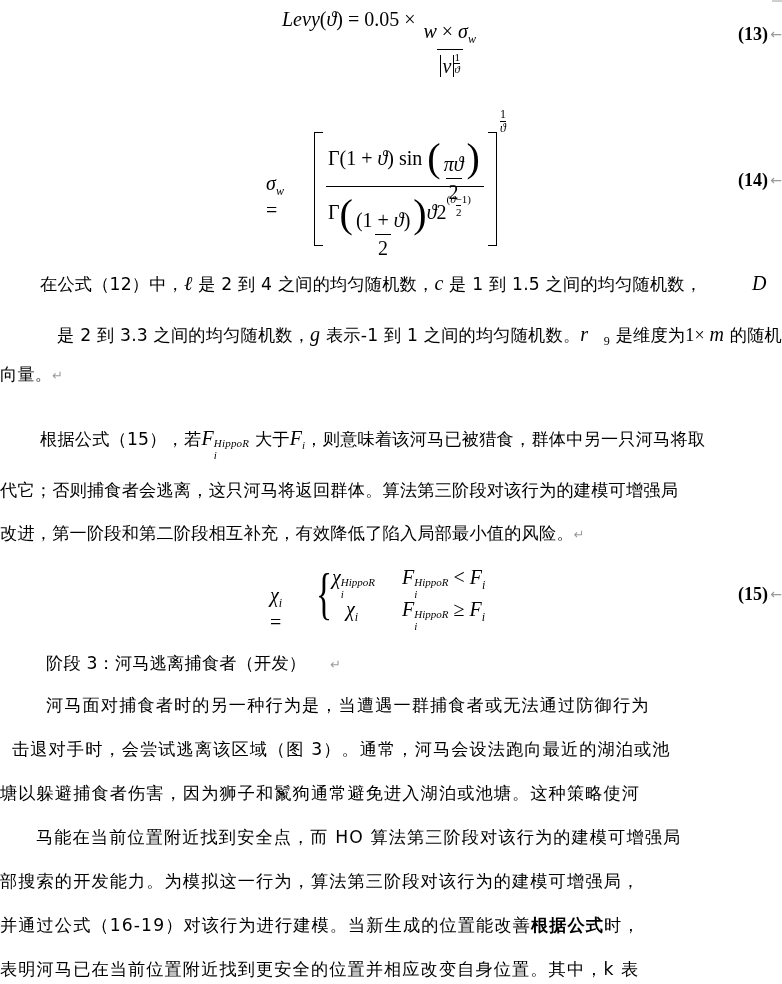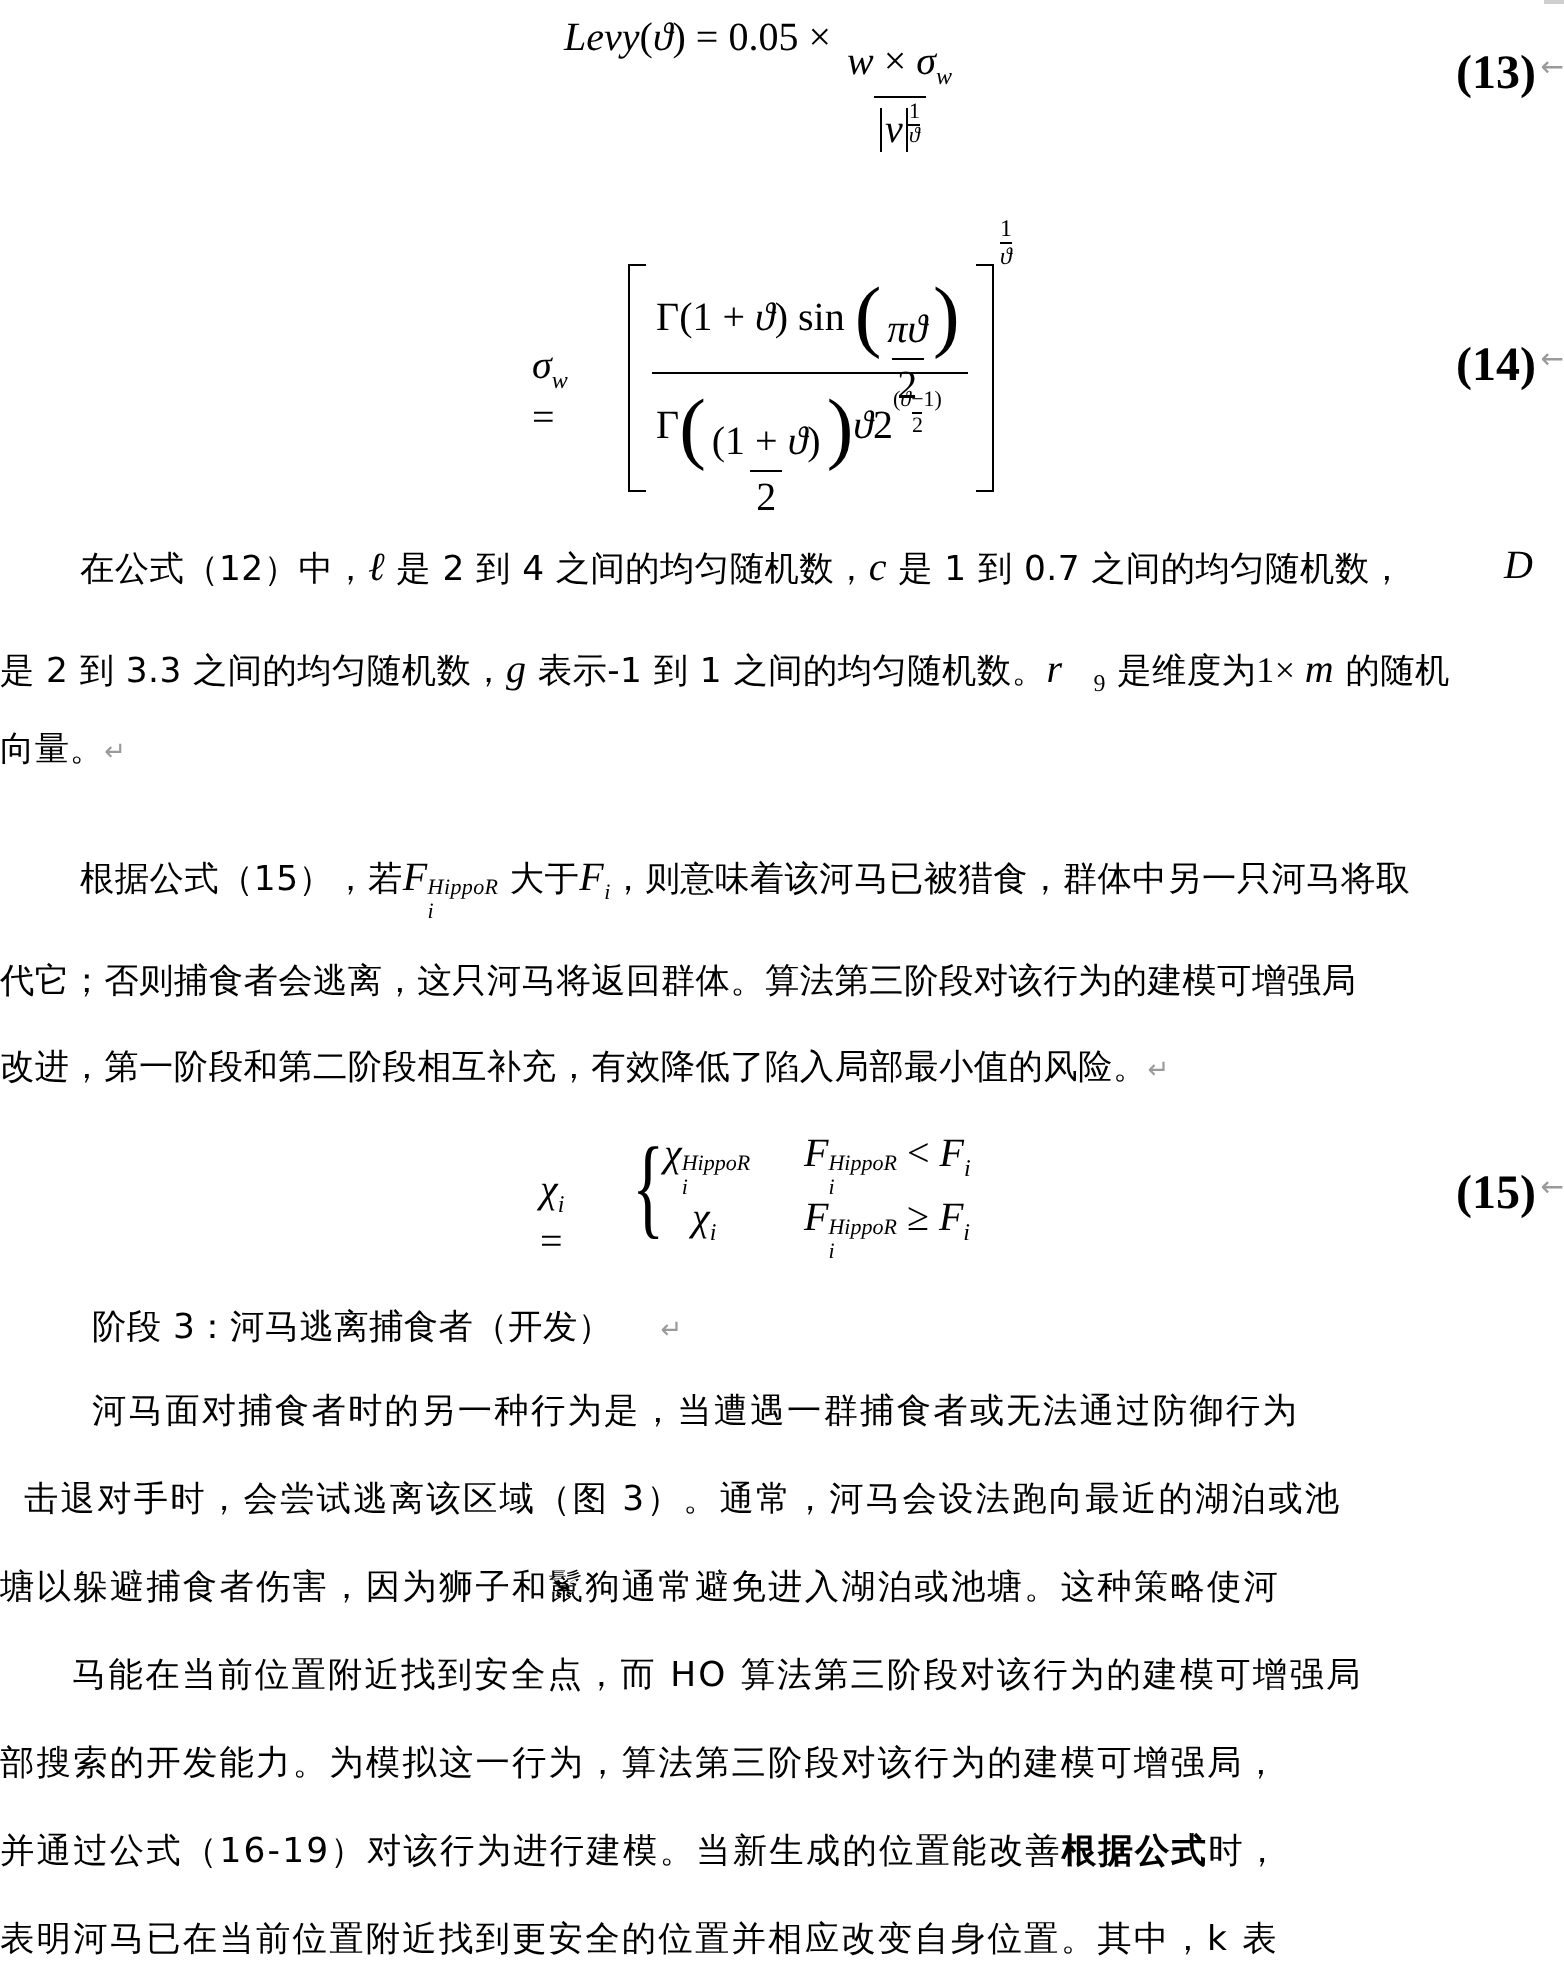--- a/index.html
+++ b/index.html
@@ -5,21 +5,21 @@
     html, body { margin: 0; padding: 0; background: #ffffff; }
     body {
       width: 782px; height: 984px; position: relative; overflow: hidden;
       font-family: "DejaVu Serif", "Liberation Serif", serif;
       color: #000;
     }
     .ital { font-style: italic; }
     .abs { position: absolute; }
     .eq-num {
       position: absolute; right: 12px;
-      font-family: "Liberation Serif", serif; font-weight: bold; font-size: 24px;
+      font-family: "Liberation Serif", serif; font-weight: bold; font-size: 18px;
     }
     .mark { color: #9a9a9a; font-family: "DejaVu Sans", sans-serif; font-size: 13px; }
     .eq-mark { position: absolute; right: 0; color: #9a9a9a; font-family: "DejaVu Sans", sans-serif; font-size: 14px; }
     .topbar { position: absolute; right: 0; top: 0; width: 10px; height: 2px; background: #cfcfcf; }
 
     
     .eq { position: absolute; font-family: "Liberation Serif", serif; font-size: 20px; }
     .frac { display: inline-flex; flex-direction: column; align-items: center; vertical-align: middle; }
     .frac .num { padding: 0 3px 2px; }
     .frac .den { border-top: 1px solid #000; padding: 2px 3px 0; }
@@ -80,23 +80,23 @@
       </span><span style="font-size:40px; vertical-align:-8px;">)</span><span class="ital">ϑ</span>2<span style="display:inline-flex;flex-direction:column;align-items:center;font-size:11px;line-height:12px;vertical-align:16px;">
         <span>(<span class="ital">ϑ</span>−1)</span>
         <span style="border-top:1px solid #000;">2</span>
       </span>
   </div>
 </div>
 <div class="eq-num" style="top:170px; right:14px;">(14)</div>
 <span class="eq-mark" style="top:172px;">←</span>
 
 <div class="line" style="top:272px; left:40px;">
-  <span>在公式（12）中，</span><span class="m">ℓ</span><span> 是 2 到 4 之间的均匀随机数，</span><span class="m">c</span><span> 是 1 到 0.7 之间的均匀随机数，</span><span class="m" style="position:absolute; left:712px;">D</span>
+  <span>在公式（12）中，</span><span class="m">ℓ</span><span> 是 2 到 4 之间的均匀随机数，</span><span class="m">c</span><span> 是 1 到 1.5 之间的均匀随机数，</span><span class="m" style="position:absolute; left:712px;">D</span>
 </div>
-<div class="line" style="top:323px;">
+<div class="line" style="top:323px;text-align:right;">
   <span>是 2 到 3.3 之间的均匀随机数，</span><span class="m">g</span><span> 表示-1 到 1 之间的均匀随机数。</span><span class="m">r⃗</span><sub class="n" style="font-size:12px;">9</sub><span> 是维度为</span><span class="n">1× </span><span class="m">m</span><span> 的随机</span>
 </div>
 <div class="line" style="top:362px;">
   <span>向量。</span><span class="mark">↵</span>
 </div>
 
 <div class="line" style="top:427px; left:40px;">
   <span>根据公式（15），若</span><span class="m">F</span><span style="display:inline-flex;flex-direction:column;font-family:'Liberation Serif',serif;font-style:italic;font-size:11px;line-height:12px;vertical-align:-2px;">
       <span>HippoR</span>
       <span>i</span>

